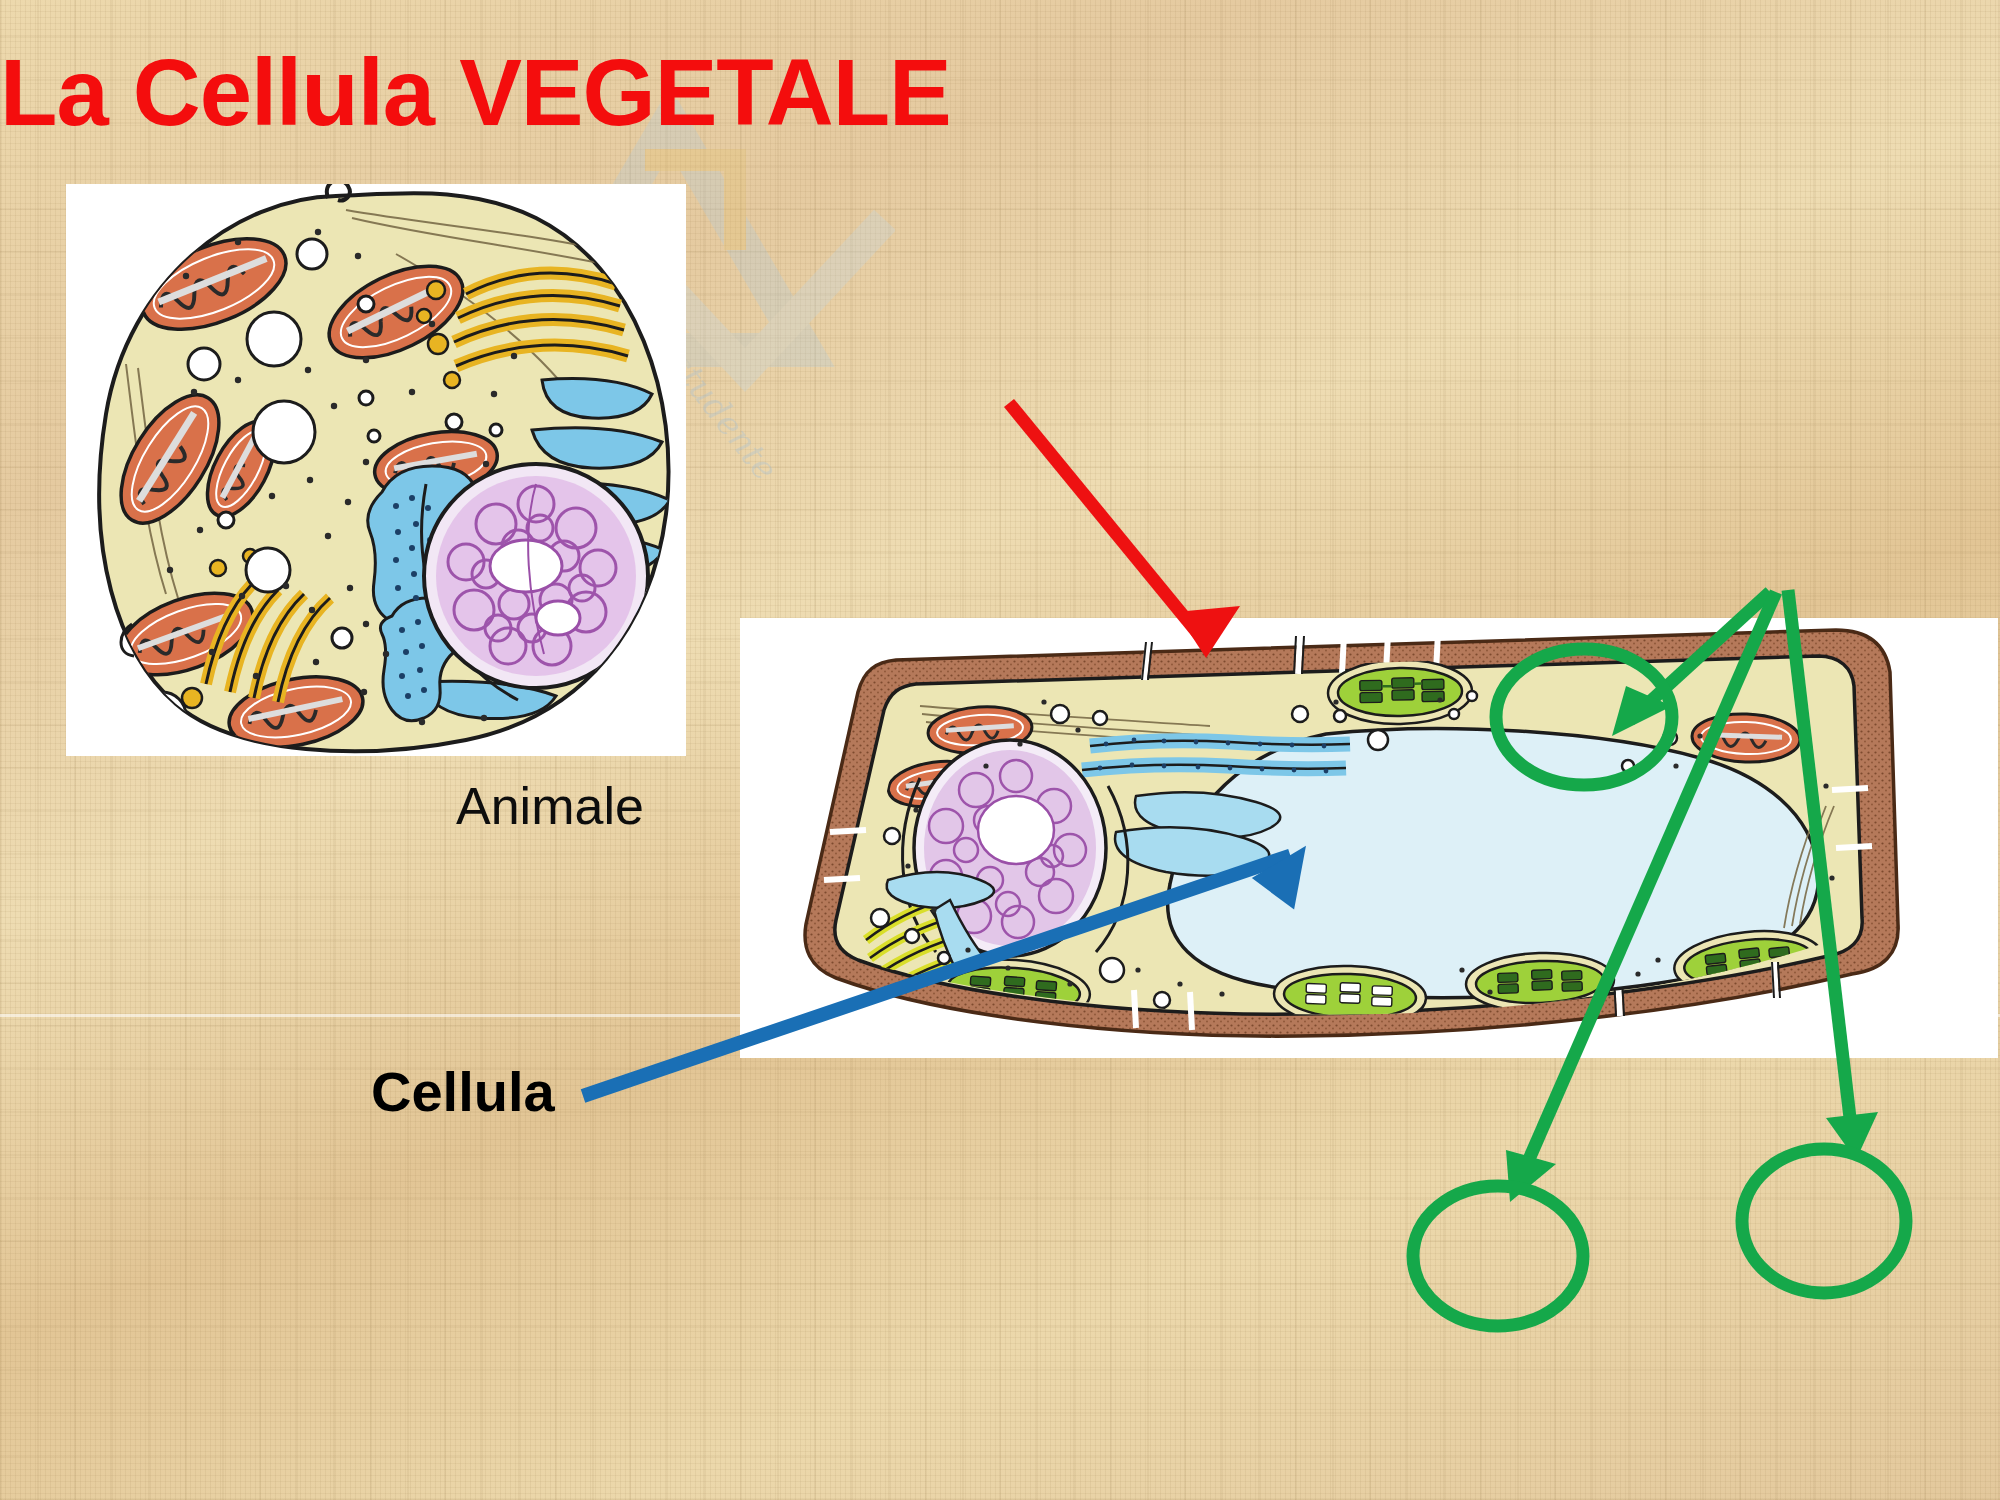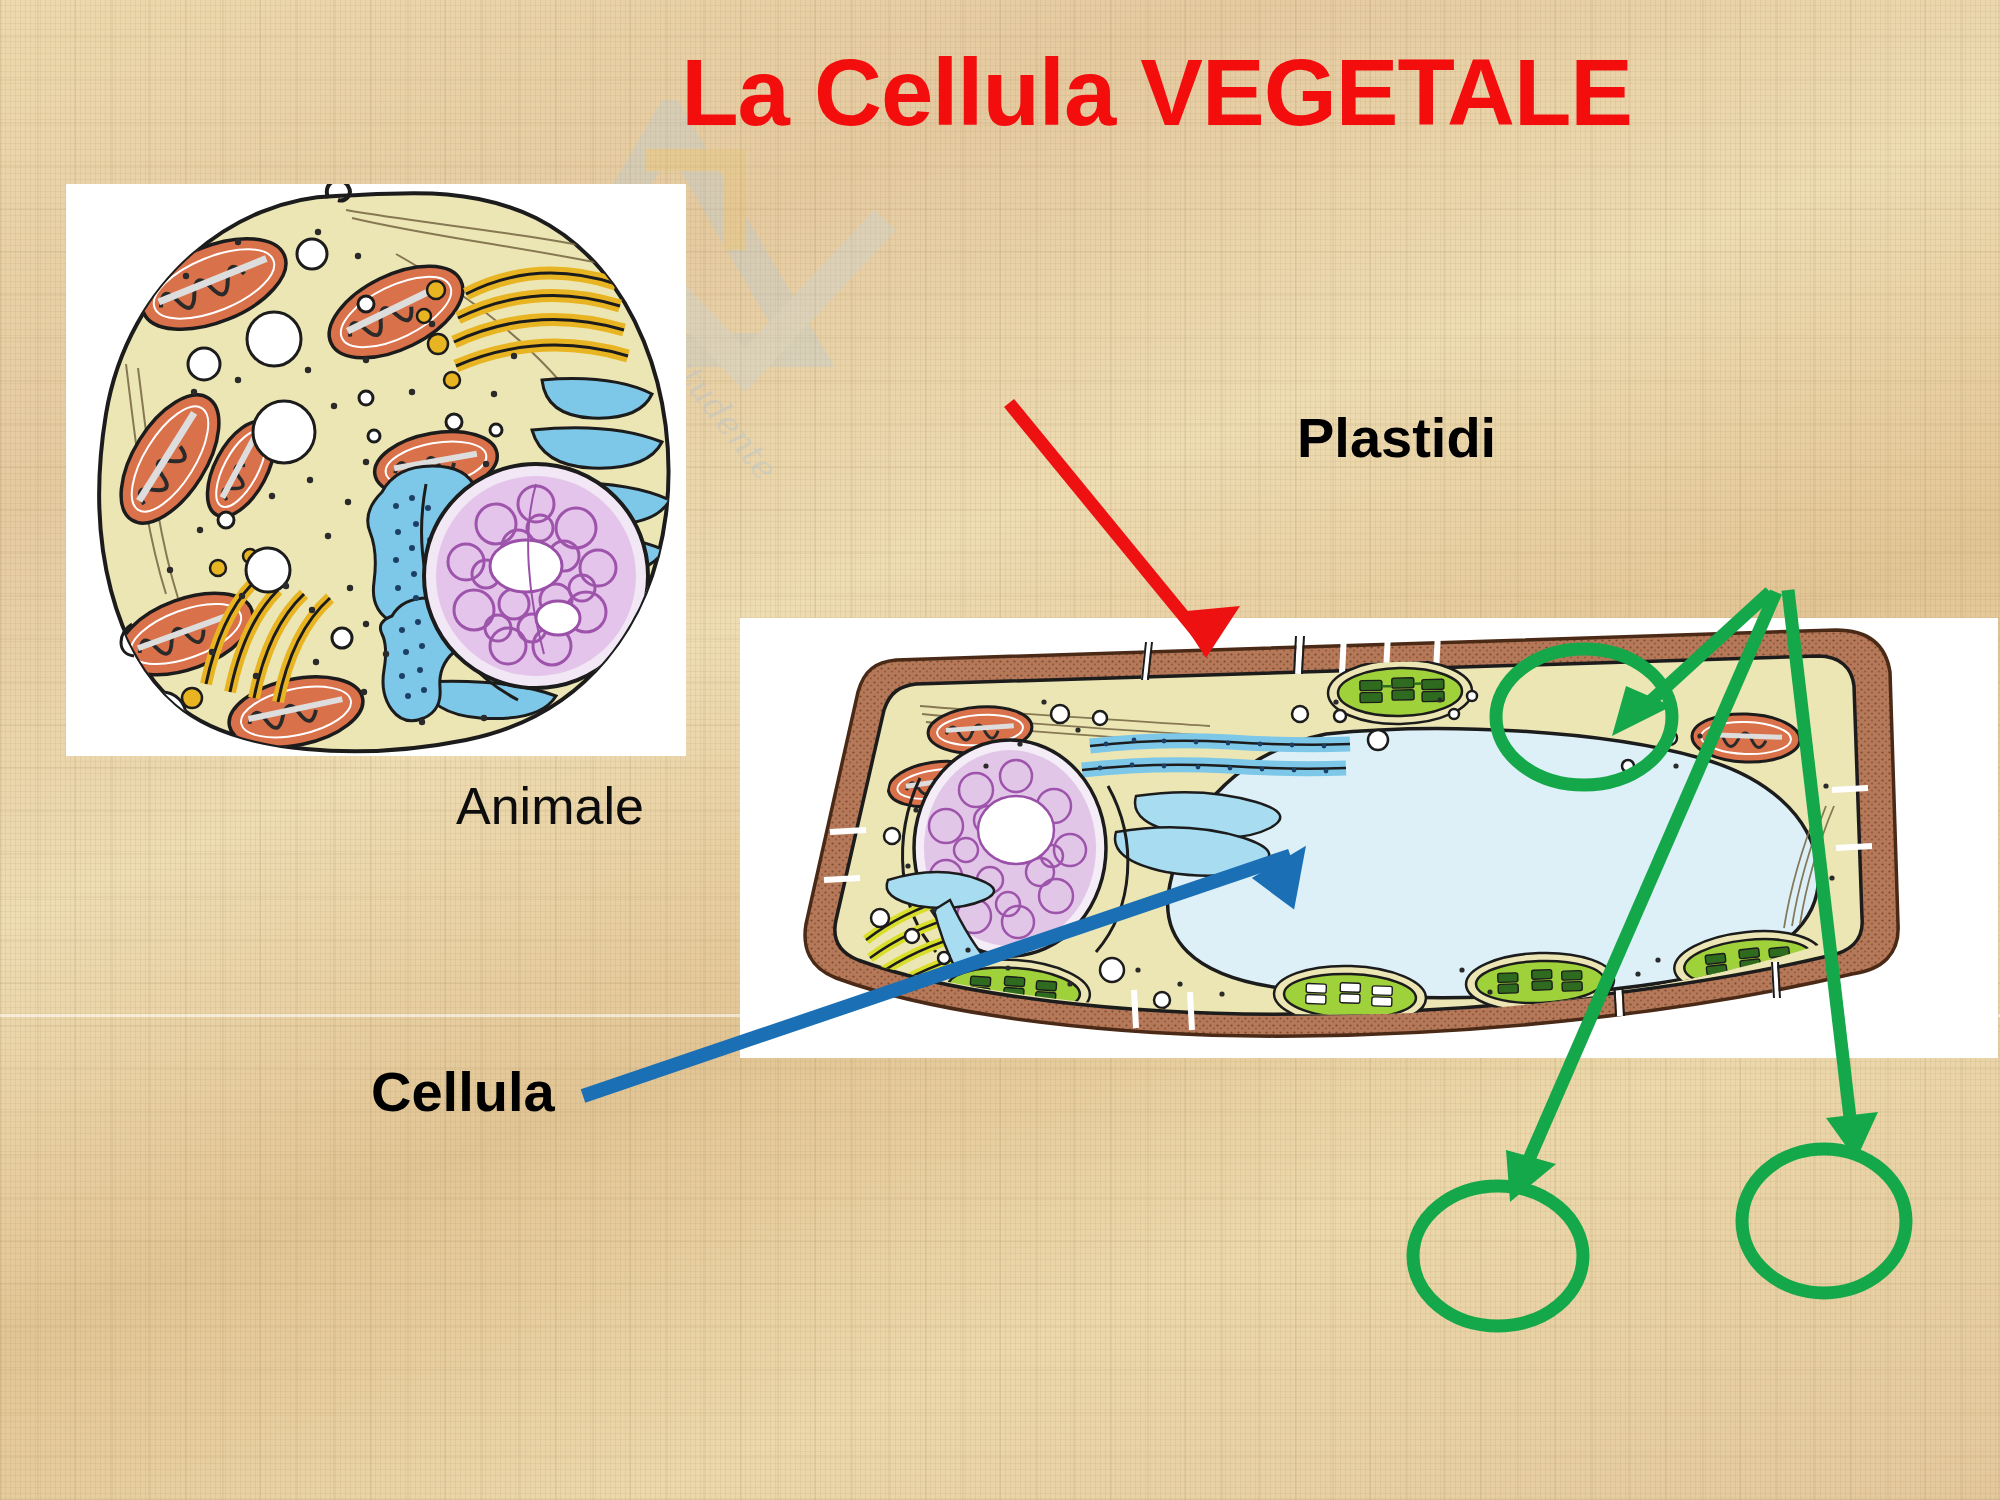--- a/index.html
+++ b/index.html
@@ -29,21 +29,21 @@
     height: 3px;
     background: rgba(255,255,255,0.55);
   }
 
   
   #title {
     position: absolute;
     left: 0;
     top: 44px;
     width: 1632px;
-    text-align: right;
+    text-align: left;
     color: #f40d0d;
     font-size: 94px;
     font-weight: bold;
     letter-spacing: -1px;
     line-height: 1.05;
     white-space: nowrap;
   }
 
   
   #watermark {
@@ -629,21 +629,20 @@
             <circle cx="898" cy="356" r="2.6"></circle>
               <circle cx="918" cy="342" r="2.6"></circle>
             <circle cx="1086" cy="168" r="2.6"></circle>
               <circle cx="1092" cy="260" r="2.6"></circle>
           </g>
         </g>
       </g>
     </svg>
   </div>
 
-  <div class="annot" id="label-plastidi">Plastidi</div>
   <div class="annot" id="label-vacuolo">Cellula</div>
 
   <div class="caption" id="caption-animal">Animale</div>
 
   <svg id="arrows" viewBox="0 0 2000 1500">
 
     <g>
       <path d="M 1009 403 L 1200 636" stroke="#ee1111" stroke-width="13" fill="none" stroke-linecap="butt"></path>
       <path d="M 1206 658 L 1176 612 L 1240 606 Z" fill="#ee1111"></path>
     </g>

